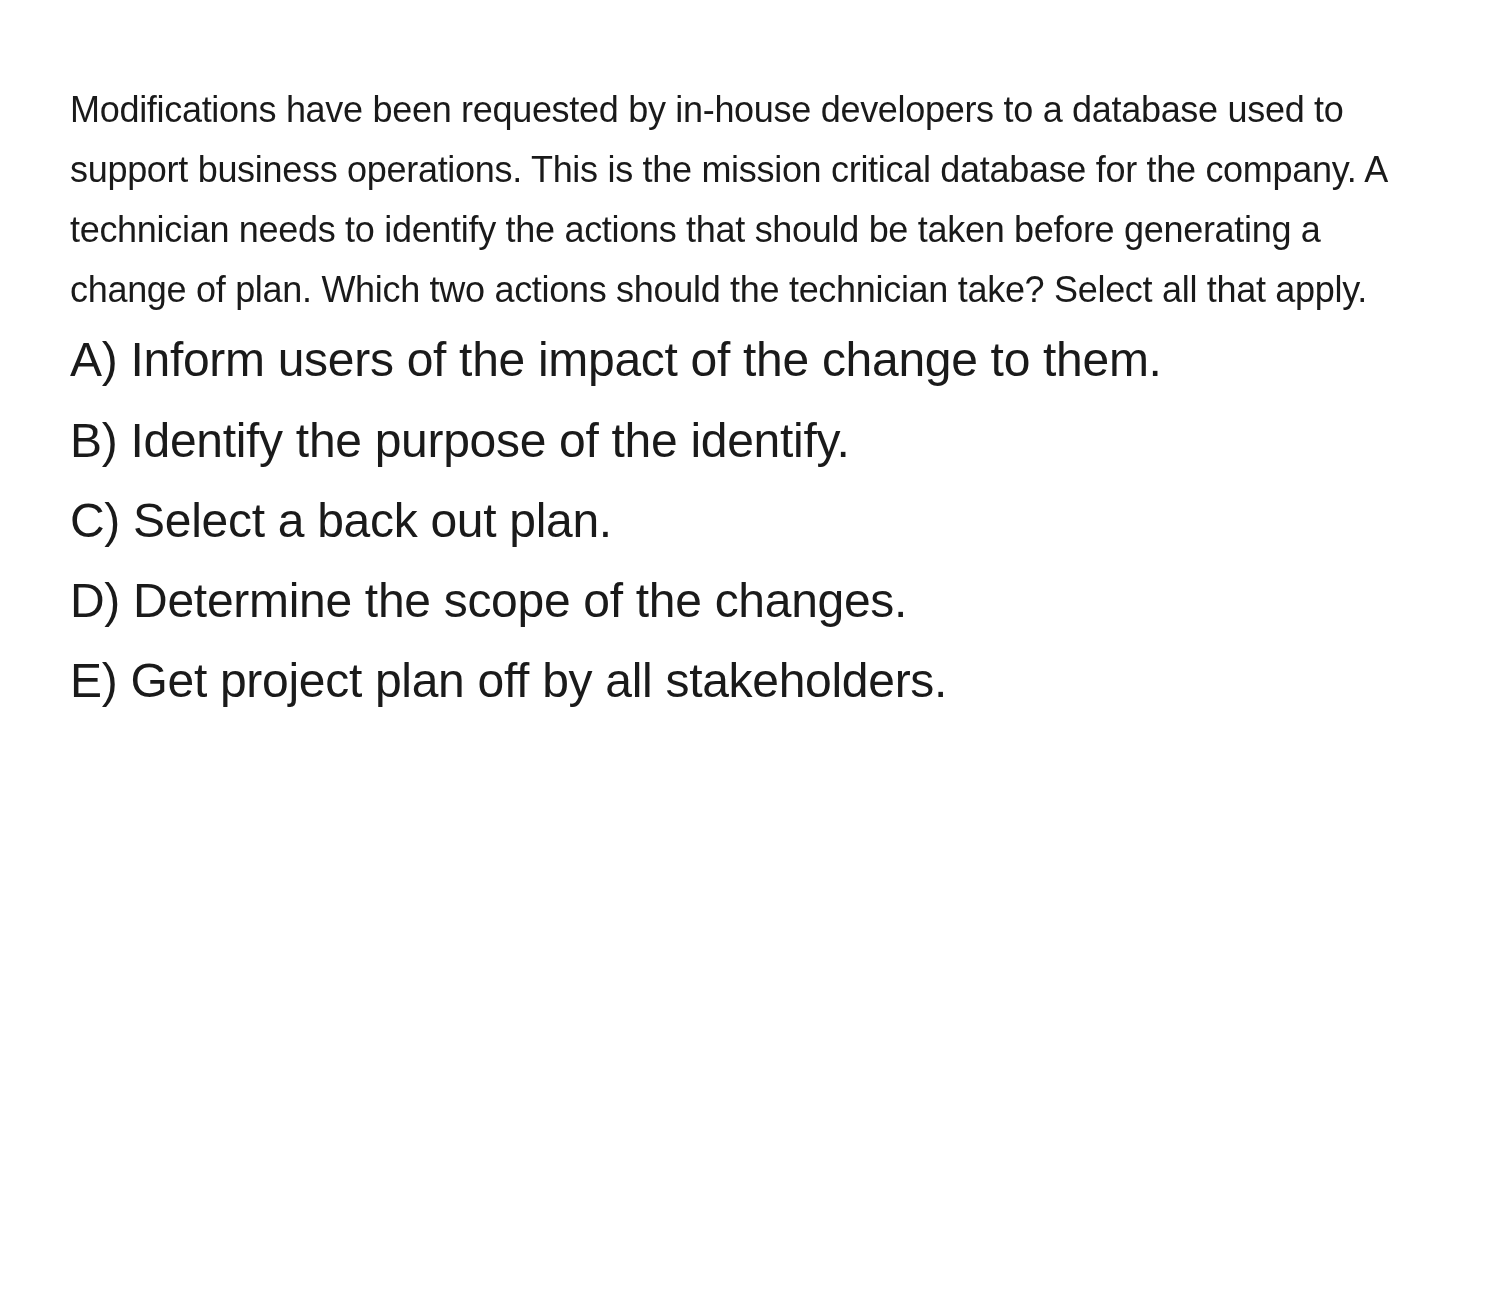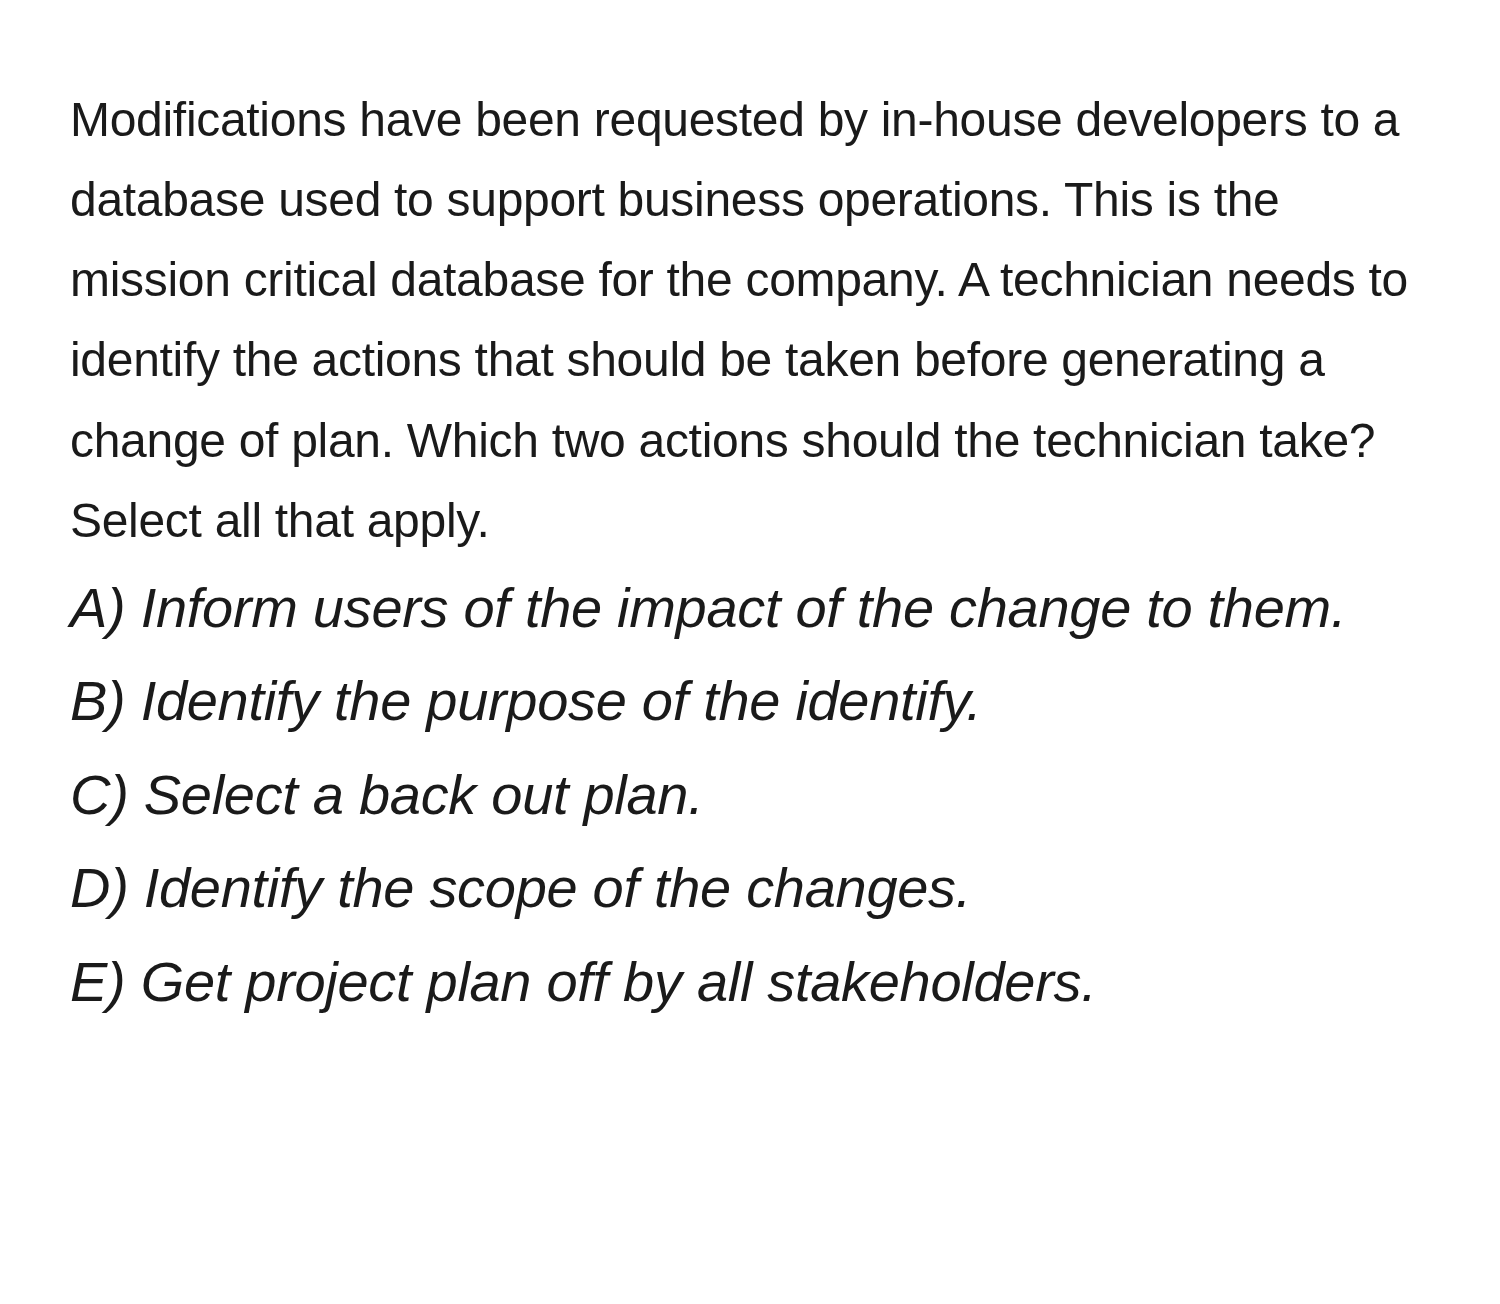--- a/index.html
+++ b/index.html
@@ -9,31 +9,30 @@
     }
     body {
       width: 1500px;
       height: 1304px;
       background: #ffffff;
       font-family: -apple-system, BlinkMacSystemFont, "Segoe UI", Helvetica, Arial, sans-serif;
       padding: 80px 70px 70px 70px;
       color: #1a1a1a;
     }
     .question-text {
-      font-size: 48px;
+      font-size: 36px;
       line-height: 1.67;
       font-weight: 400;
       letter-spacing: -0.3px;
     }
     .option {
-      font-size: 56px;
+      font-size: 48px;
       line-height: 1.67;
       font-weight: 400;
       letter-spacing: -0.3px;
-      font-style: italic;
     }
   </style>
 </head>
 <body>
 
 <div class="question-text">Modifications have been requested by in-house developers to a database used to support business operations. This is the mission critical database for the company. A technician needs to identify the actions that should be taken before generating a change of plan. Which two actions should the technician take? Select all that apply.</div>
 
 <div class="option">
   <span>A)</span>
   <span>Inform users of the impact of the change to them.</span>
@@ -44,19 +43,19 @@
   <span>Identify the purpose of the identify.</span>
 </div>
 
 <div class="option">
   <span>C)</span>
   <span>Select a back out plan.</span>
 </div>
 
 <div class="option">
   <span>D)</span>
-  <span>Identify the scope of the changes.</span>
+  <span>Determine the scope of the changes.</span>
 </div>
 
 <div class="option">
   <span>E)</span>
   <span>Get project plan off by all stakeholders.</span>
 </div>
 
 </body></html>

